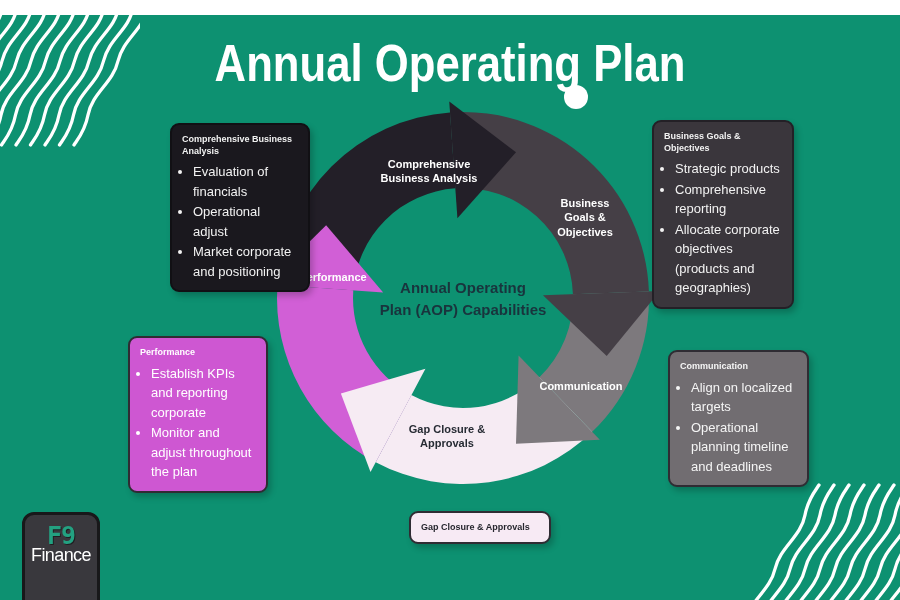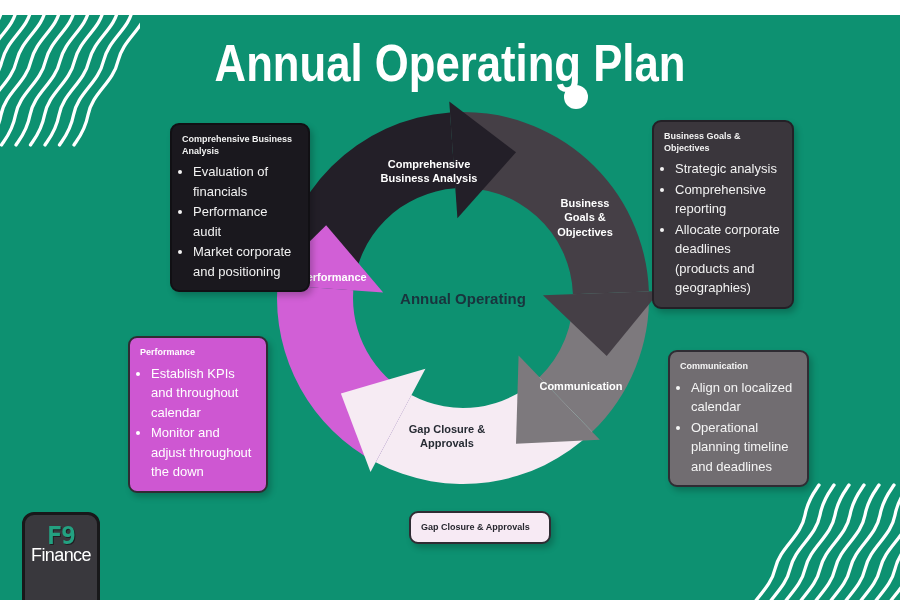--- a/index.html
+++ b/index.html
@@ -84,53 +84,54 @@
     </svg>
 
   <div class="seg-label" style="left: 429px; top: 156px; width: 100px; color: rgb(255, 255, 255);">Comprehensive Business Analysis</div>
   <div class="seg-label" style="left: 585px; top: 202px; width: 72px; color: rgb(255, 255, 255);">Business Goals &amp; Objectives</div>
   <div class="seg-label" style="left: 581px; top: 371px; width: 120px; color: rgb(255, 255, 255);">Communication</div>
   <div class="seg-label" style="left: 447px; top: 421px; width: 105px; color: rgb(38, 43, 51);">Gap Closure &amp; Approvals</div>
   <div class="seg-label" style="left: 333px; top: 262px; width: 110px; color: rgb(255, 255, 255);">Performance</div>
 
   <div class="center-label" style="color: rgb(25, 52, 61);">
     <div>Annual Operating</div>
+    <div>Plan (AOP) Capabilities</div>
   </div>
 
   <div class="callout co-cba" style="background: rgb(26, 24, 30); border-color: rgb(17, 16, 20); color: rgb(242, 242, 242);">
     <div class="callout-title">Comprehensive Business Analysis</div>
     <ul>
         <li>Evaluation of financials</li>
-        <li>Performance audit</li>
+        <li>Operational adjust</li>
         <li>Market corporate and positioning</li>
       </ul>
   </div>
   <div class="callout co-bgo" style="background: rgb(58, 54, 60); border-color: rgb(35, 32, 38); color: rgb(242, 242, 242);">
     <div class="callout-title">Business Goals &amp; Objectives</div>
     <ul>
-        <li>Strategic analysis</li>
+        <li>Strategic products</li>
         <li>Comprehensive reporting</li>
-        <li>Allocate corporate deadlines (products and geographies)</li>
+        <li>Allocate corporate objectives (products and geographies)</li>
       </ul>
   </div>
   <div class="callout co-comm" style="background: rgb(113, 109, 113); border-color: rgb(47, 44, 51); color: rgb(245, 245, 245);">
     <div class="callout-title">Communication</div>
     <ul>
-        <li>Align on localized calendar</li>
+        <li>Align on localized targets</li>
         <li>Operational planning timeline and deadlines</li>
       </ul>
   </div>
   <div class="callout co-gap" style="background: rgb(247, 234, 244); border-color: rgb(47, 44, 51); color: rgb(38, 38, 46);">
     <div class="callout-title">Gap Closure &amp; Approvals</div>
   </div>
   <div class="callout co-perf" style="background: rgb(206, 87, 210); border-color: rgb(47, 44, 51); color: rgb(255, 255, 255);">
     <div class="callout-title">Performance</div>
     <ul>
-        <li>Establish KPIs and throughout calendar</li>
-        <li>Monitor and adjust throughout the down</li>
+        <li>Establish KPIs and reporting corporate</li>
+        <li>Monitor and adjust throughout the plan</li>
       </ul>
   </div>
 
   <div class="logo" style="background: rgb(57, 56, 61);">
     <div class="logo-f9" style="color: rgb(35, 161, 129);">F9</div>
     <div class="logo-finance">Finance</div>
     <div class="logo-bar" style="background: rgb(35, 161, 129);"></div>
   </div>
 
 </div>

